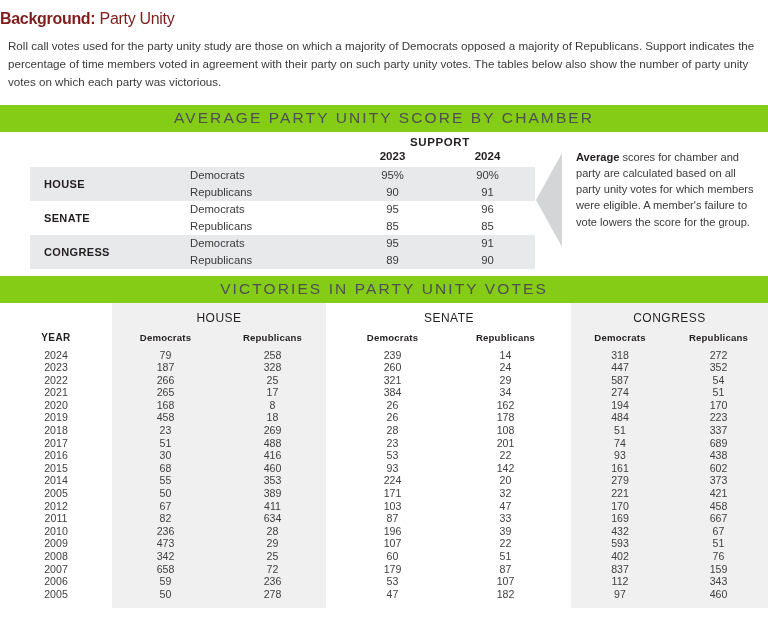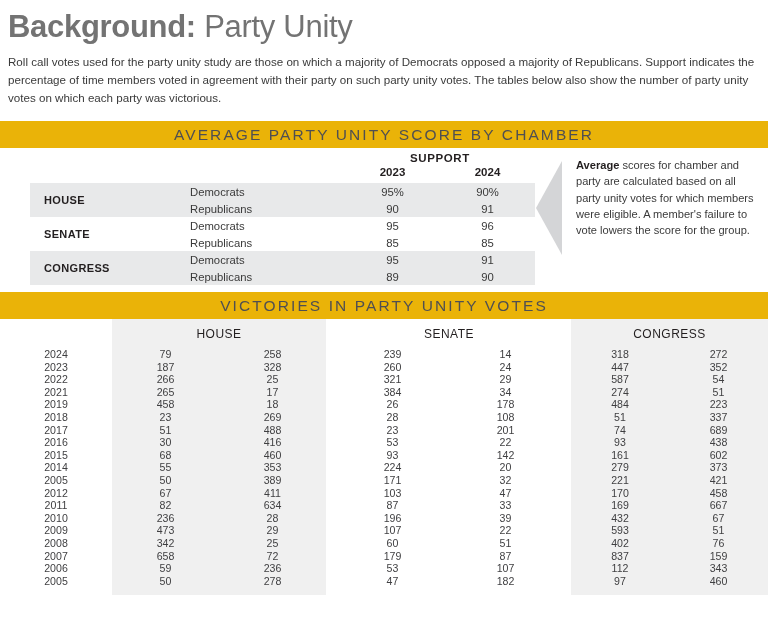--- a/index.html
+++ b/index.html
@@ -8,40 +8,40 @@
     width: 768px;
     height: 618px;
     background: #ffffff;
     font-family: "Liberation Sans", sans-serif;
     color: #231f20;
     overflow: hidden;
   }
 
   
   .page-title {
-    font-size: 31px;
+    font-size: 16px;
     line-height: 1.1;
-    margin: 10px 0 0 8px;
+    margin: 10px 0 0 0;
     letter-spacing: -0.3px;
-    color: #737373;
+    color: #7f1d1d;
     font-weight: 400;
   }
   .page-title .strong { font-weight: 700; }
 
   .intro {
     margin: 9px 8px 6px 8px;
     font-size: 11.6px;
     line-height: 1.55;
     color: #3a3a3a;
     max-width: 752px;
   }
 
   
   .section-bar {
-    background: #eab308;
+    background: #84cc16;
     height: 27px;
     width: 768px;
     display: flex;
     align-items: center;
     justify-content: center;
     margin-top: 14px;
   }
   .section-bar .title {
     font-size: 15.5px;
     letter-spacing: 2.1px;
@@ -100,21 +100,21 @@
   .t1 .datarow td { height: 17px; }
 
   .col-chamber { width: 150px; }
   .col-party   { width: 165px; }
   .col-yr      { width: 95px; }
 
   
   .callout {
     position: absolute;
     left: 536px;
-    top: 9px;
+    top: 17px;
     width: 232px;
     height: 118px;
   }
   .callout .tri {
     position: absolute;
     left: 0;
     top: 4px;
     width: 0;
     height: 0;
     border-top: 47px solid transparent;
@@ -294,20 +294,31 @@
     <tbody>
         <tr>
       <td></td>
       <td class="grp-head shade" colspan="2">HOUSE</td>
       <td></td>
       <td class="grp-head" colspan="2">SENATE</td>
       <td></td>
       <td class="grp-head shade" colspan="2">CONGRESS</td>
     </tr>
 
+    <tr>
+      <td class="year-head">YEAR</td>
+      <td class="sub-head shade">Democrats</td>
+      <td class="sub-head shade">Republicans</td>
+      <td></td>
+      <td class="sub-head">Democrats</td>
+      <td class="sub-head">Republicans</td>
+      <td></td>
+      <td class="sub-head shade">Democrats</td>
+      <td class="sub-head shade">Republicans</td>
+    </tr>
 
     </tbody>
       <tbody id="t2-body">
         <tr>
           <td class="year">2024</td>
           <td class="num shade">79</td>
           <td class="num shade">258</td>
           <td></td>
           <td class="num">239</td>
           <td class="num">14</td>
@@ -342,20 +353,31 @@
           <td class="num shade">265</td>
           <td class="num shade">17</td>
           <td></td>
           <td class="num">384</td>
           <td class="num">34</td>
           <td></td>
           <td class="num shade">274</td>
           <td class="num shade">51</td>
         </tr>
         <tr>
+          <td class="year">2020</td>
+          <td class="num shade">168</td>
+          <td class="num shade">8</td>
+          <td></td>
+          <td class="num">26</td>
+          <td class="num">162</td>
+          <td></td>
+          <td class="num shade">194</td>
+          <td class="num shade">170</td>
+        </tr>
+        <tr>
           <td class="year">2019</td>
           <td class="num shade">458</td>
           <td class="num shade">18</td>
           <td></td>
           <td class="num">26</td>
           <td class="num">178</td>
           <td></td>
           <td class="num shade">484</td>
           <td class="num shade">223</td>
         </tr>

